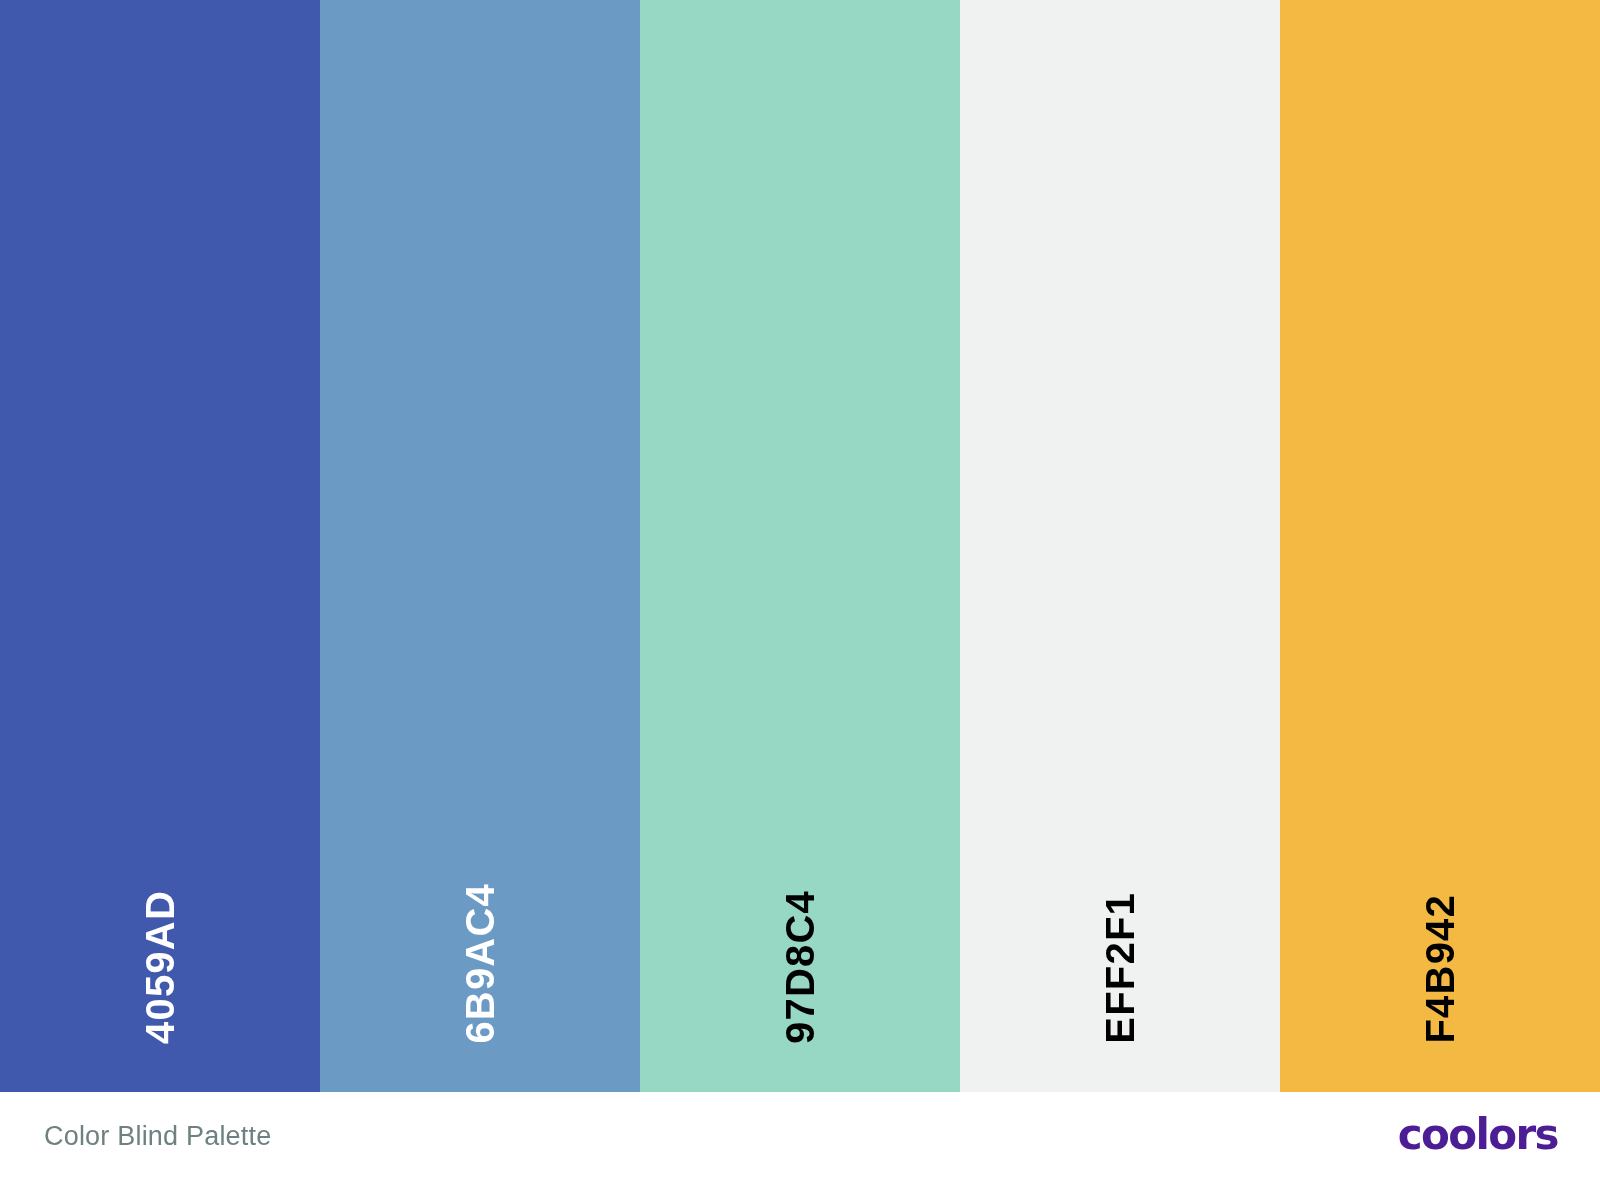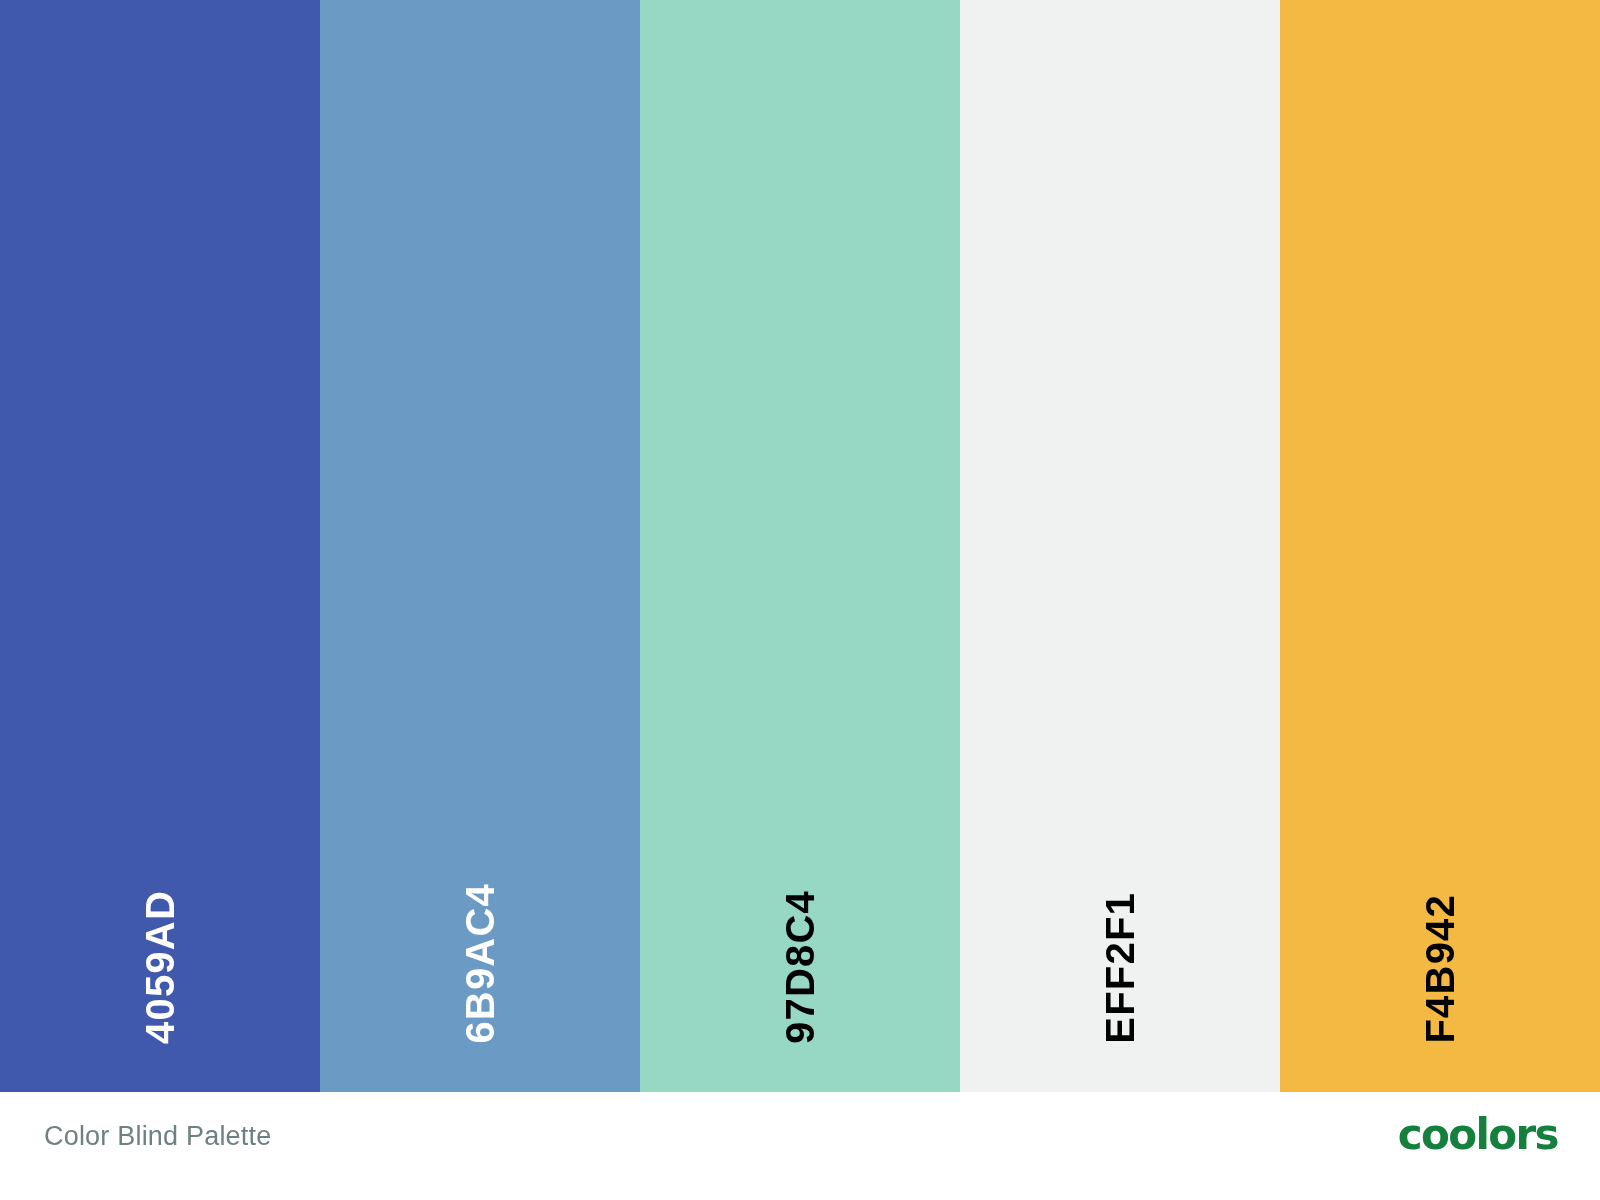--- a/index.html
+++ b/index.html
@@ -103,16 +103,16 @@
     </div>
 
     <div class="swatch" style="background-color: rgb(244, 185, 66);">
       <span class="swatch-label" style="color: rgb(0, 0, 0);">F4B942</span>
     </div>
 
   </div>
 
   <div id="footer-bar" style="background-color: rgb(255, 255, 255);">
     <span id="palette-name" style="color: rgb(110, 129, 128);">Color Blind Palette</span>
-    <span id="brand-logo" style="color: #15803d;">coolors</span>
+    <span id="brand-logo" style="color: #4c1d95;">coolors</span>
   </div>
 
 </div>
 
 </body></html>

